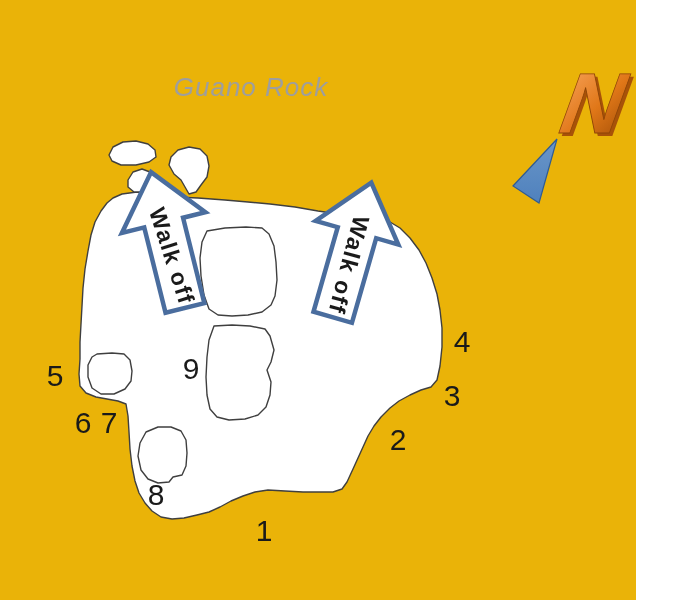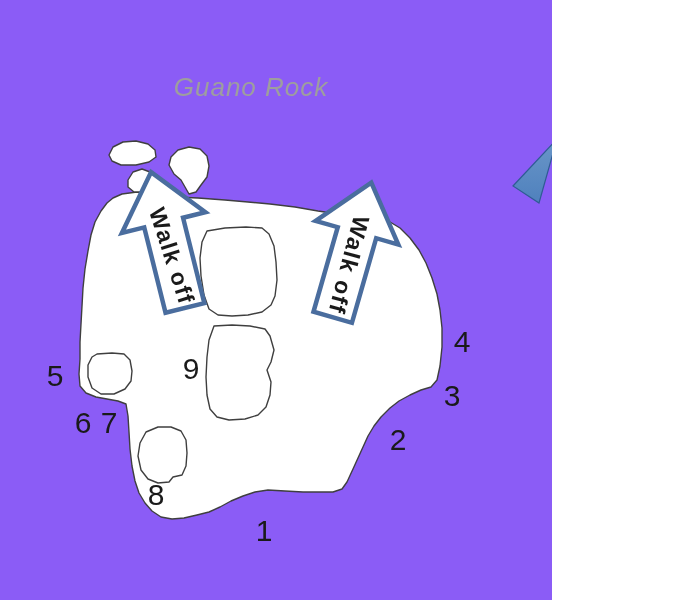--- a/index.html
+++ b/index.html
@@ -3,23 +3,23 @@
 <meta charset="utf-8">
 <style>
   html, body {
     margin: 0;
     padding: 0;
     background: #ffffff;
     font-family: "Liberation Sans", sans-serif;
   }
   .stage {
     position: relative;
-    width: 552px;
+    width: 636px;
     height: 600px;
-    background: #8b5cf6;
+    background: #eab308;
     overflow: hidden;
   }
   svg { display: block; }
   text { user-select: none; }
 </style>
 </head>
 <body>
 
 <div class="stage">
   <svg width="684" height="600" viewBox="0 0 684 600">

